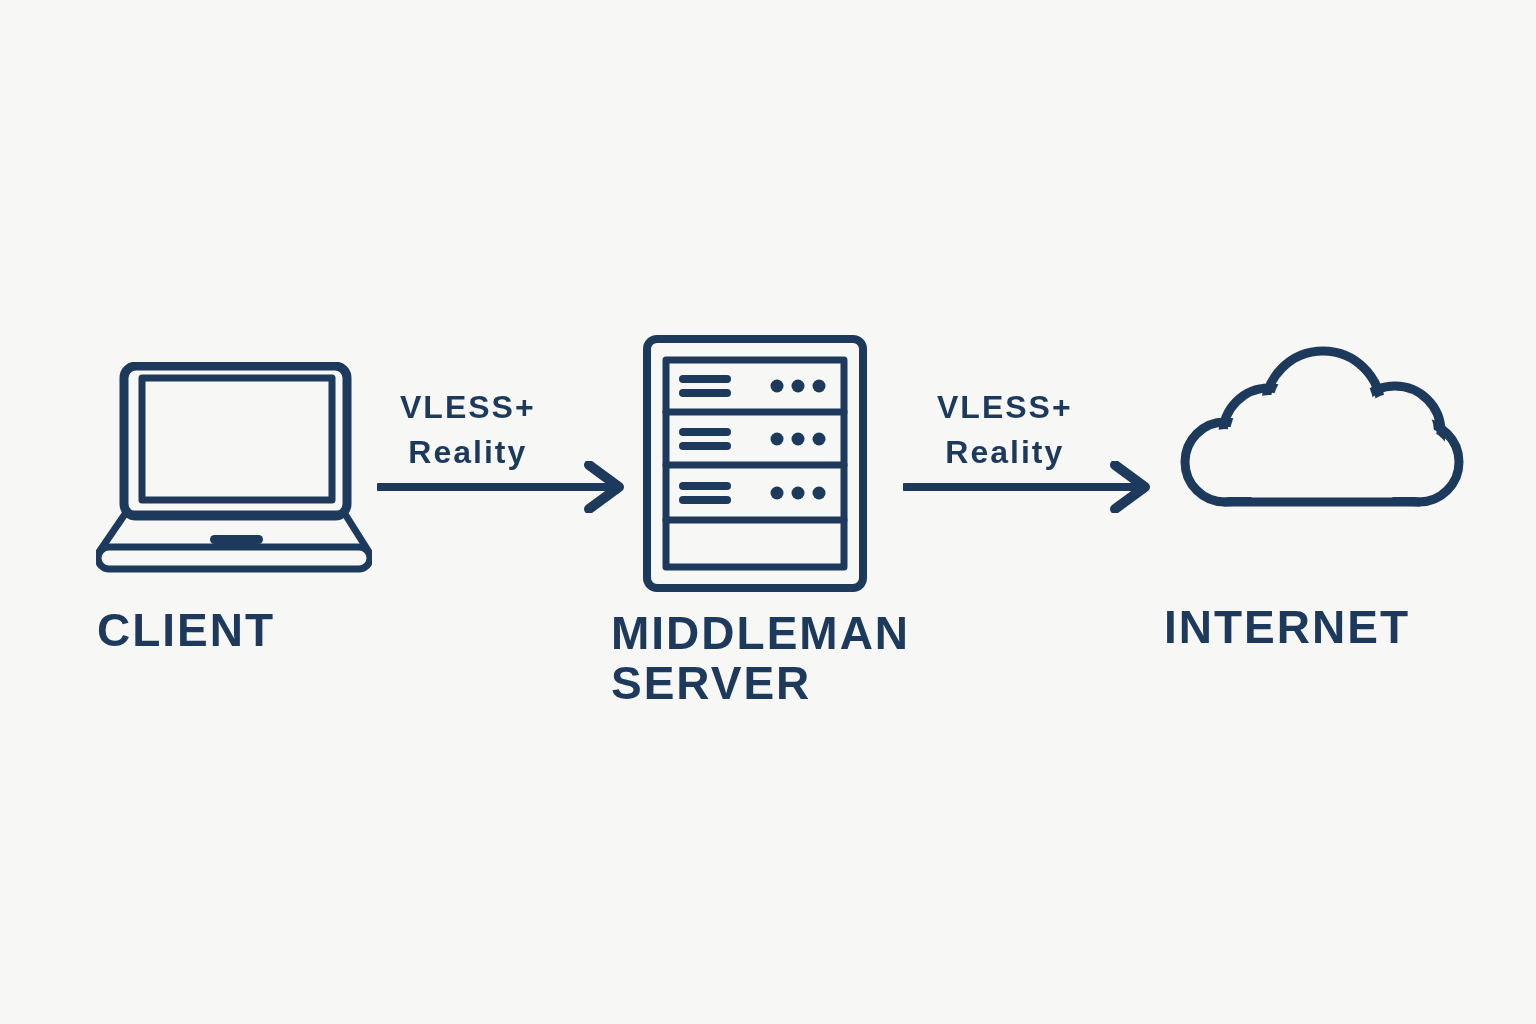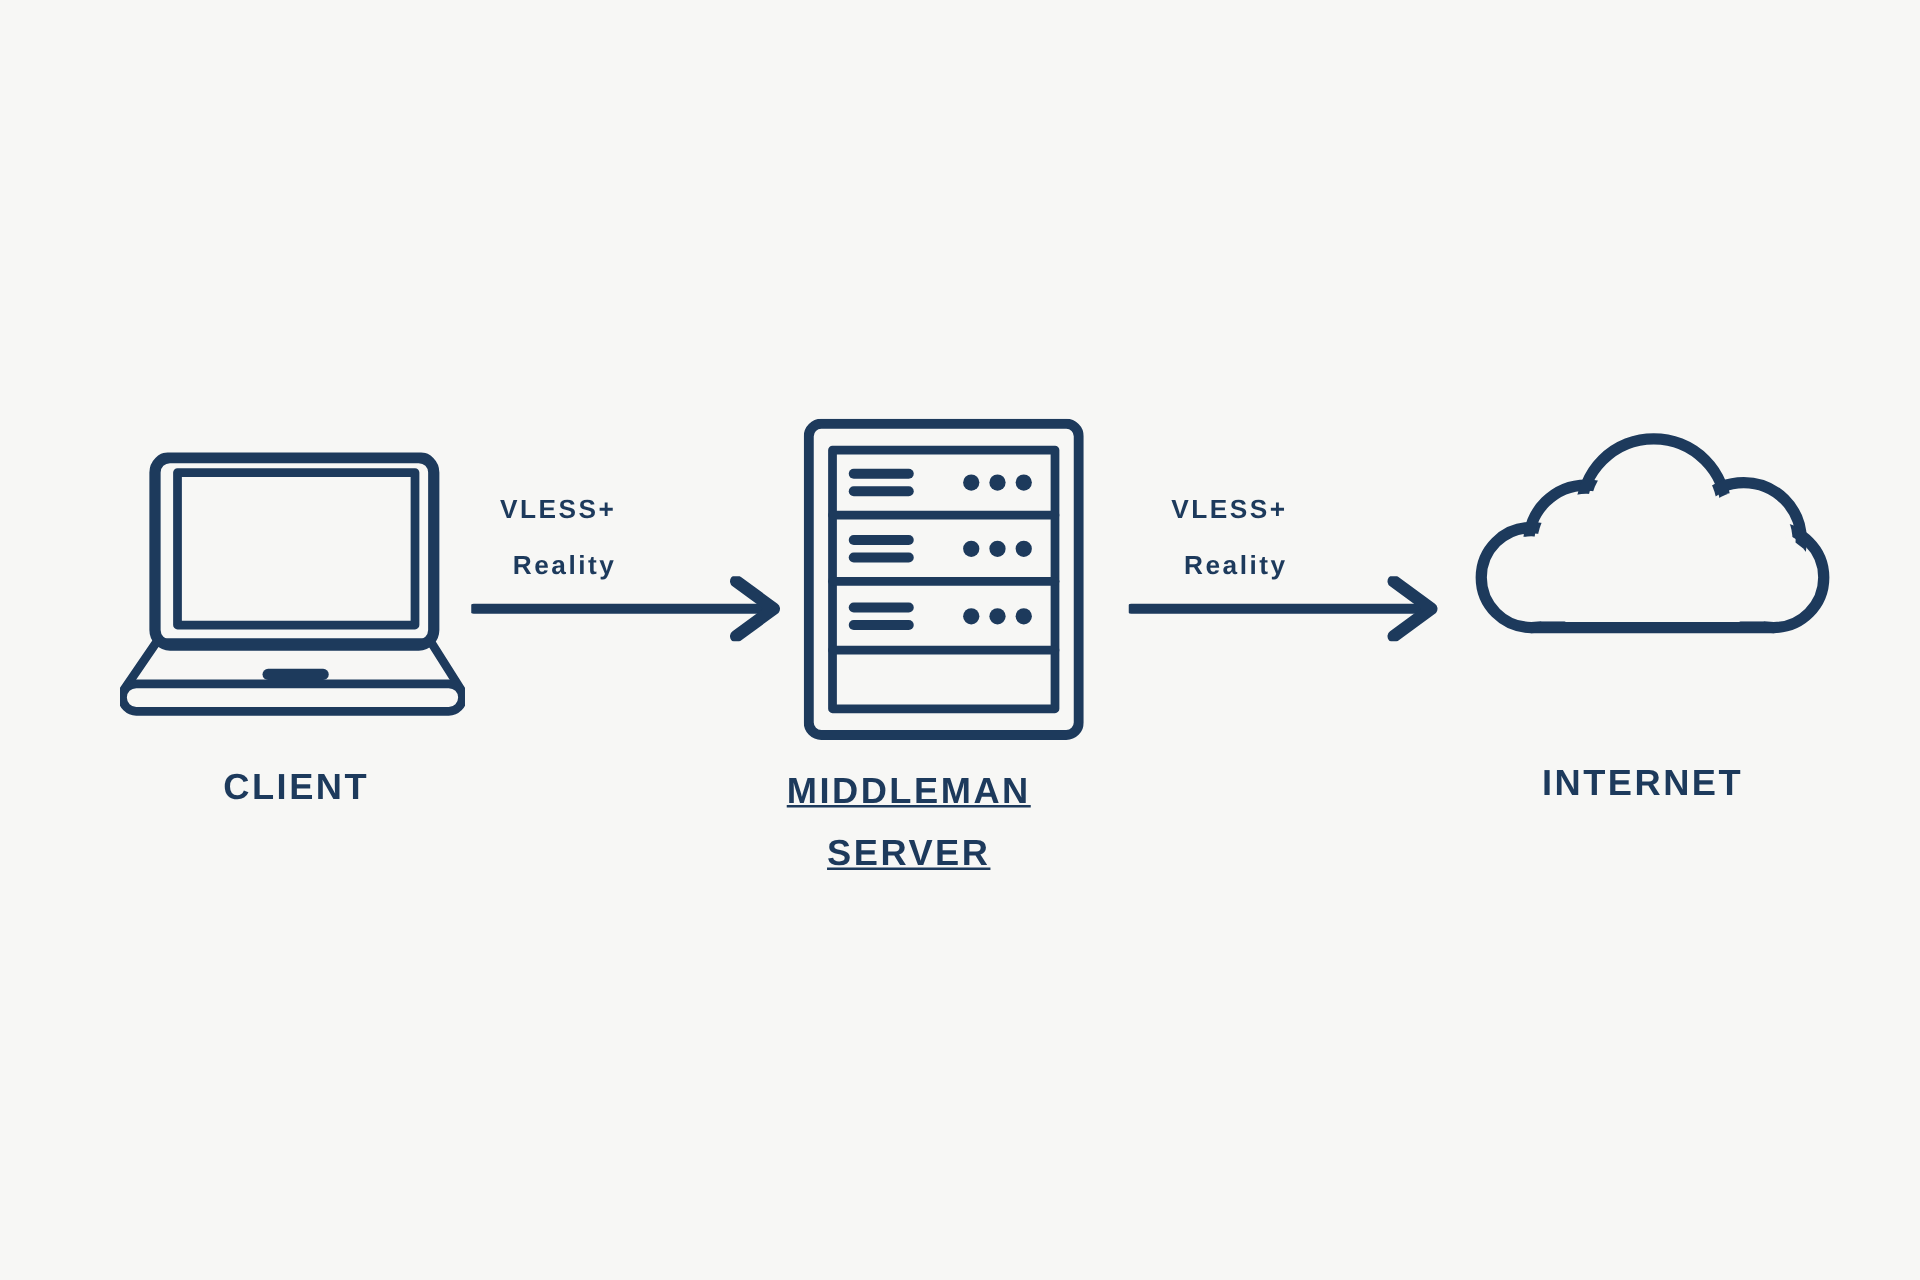--- a/index.html
+++ b/index.html
@@ -15,33 +15,33 @@
   }
   .canvas {
     position: relative;
     width: 1536px; height: 1024px;
     background: var(--bg);
     color: var(--ink);
   }
   .abs { position: absolute; }
   .icon svg { display: block; }
   .node-label {
-    font-size: 29px;
+    font-size: 46px;
     font-weight: bold;
     letter-spacing: 2px;
     line-height: 50px;
-    text-align: center;
+    text-align: left;
     color: var(--ink);
   }
   .edge-label {
-    font-size: 21px;
+    font-size: 32px;
     font-weight: bold;
     letter-spacing: 2px;
     line-height: 45px;
-    text-align: right;
+    text-align: center;
     color: var(--ink);
   }
 </style>
 </head>
 <body>
 
 <div class="canvas">
 
   <div class="abs icon" style="left:96px; top:362px; width:276px; height:212px;">
     <svg width="276" height="212" viewBox="0 0 276 212" fill="none" stroke="currentColor" stroke-linecap="round" stroke-linejoin="round">
@@ -91,21 +91,21 @@
       <circle cx="155" cy="104" r="6.5" style="fill:var(--ink)" stroke="none"></circle>
       <circle cx="176" cy="104" r="6.5" style="fill:var(--ink)" stroke="none"></circle>
 
       <line x1="40" y1="151" x2="84" y2="151" stroke-width="8"></line>
       <line x1="40" y1="165" x2="84" y2="165" stroke-width="8"></line>
       <circle cx="134" cy="158" r="6.5" style="fill:var(--ink)" stroke="none"></circle>
       <circle cx="155" cy="158" r="6.5" style="fill:var(--ink)" stroke="none"></circle>
       <circle cx="176" cy="158" r="6.5" style="fill:var(--ink)" stroke="none"></circle>
     </svg>
   </div>
-  <div class="abs node-label" style="left:577px; top:608px; width:300px;text-decoration:underline;">MIDDLEMAN SERVER</div>
+  <div class="abs node-label" style="left:611px; top:608px; width:300px;">MIDDLEMAN SERVER</div>
 
   <div class="abs icon" style="left:903px; top:461px; width:248px; height:52px;">
     <svg width="248" height="52" viewBox="0 0 248 52" fill="none" stroke="currentColor" stroke-linecap="round" stroke-linejoin="round">
       <line x1="2" y1="26" x2="236" y2="26" stroke-width="8"></line>
       <polyline points="212,4 242,26 212,48" stroke-width="10"></polyline>
     </svg>
   </div>
   <div class="abs edge-label" style="left:937px; top:385px;">
     <div>VLESS+</div>
     <div>Reality</div>

